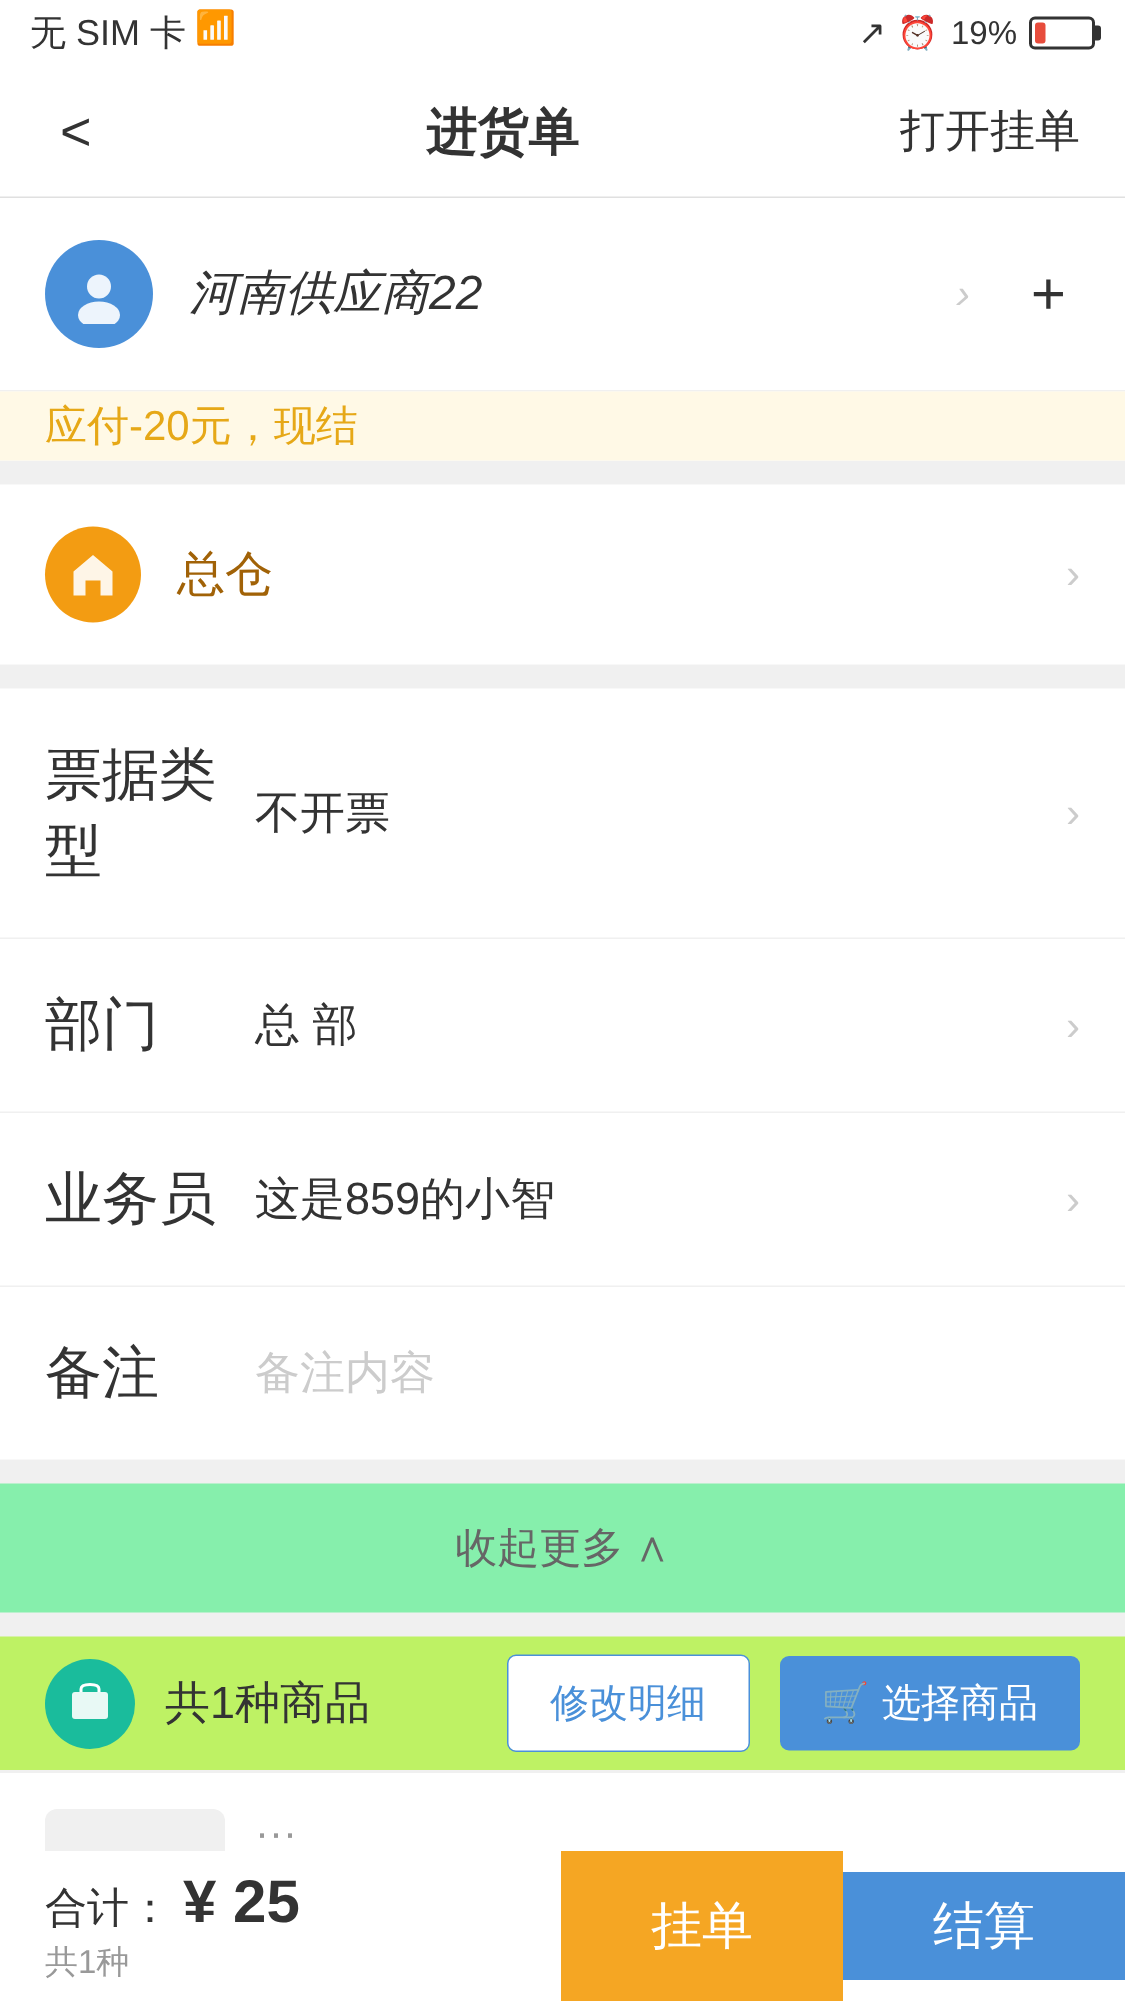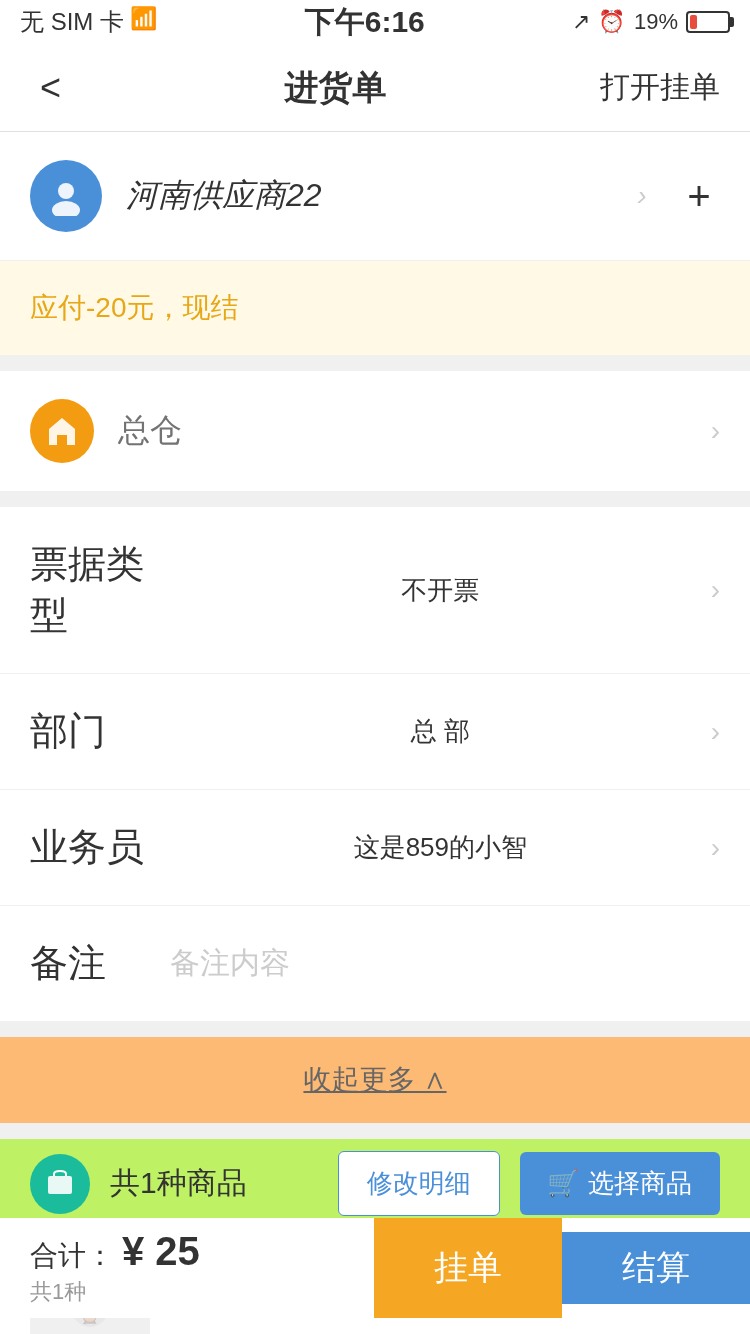--- a/index.html
+++ b/index.html
@@ -116,21 +116,21 @@
     .plus-btn {
       font-size: 40px;
       color: #333;
       cursor: pointer;
       padding: 0 10px;
     }
 
     
     .alert-banner {
       background: #fff9e6;
-      padding: 28px 30px;
+      padding: 4px 30px;
       color: #e6a817;
       font-size: 28px;
     }
 
     
     .warehouse-row {
       display: flex;
       align-items: center;
       padding: 28px 30px;
       background: #fff;
@@ -139,21 +139,21 @@
       width: 64px; height: 64px;
       border-radius: 50%;
       background: #f39c12;
       display: flex; align-items: center; justify-content: center;
       margin-right: 24px;
       flex-shrink: 0;
     }
     .warehouse-name {
       flex: 1;
       font-size: 32px;
-      color: #737373;
+      color: #a16207;
     }
     .row-chevron {
       color: #ccc;
       font-size: 28px;
     }
 
     
     .form-section {
       background: #fff;
       margin-bottom: 16px;
@@ -166,40 +166,38 @@
     }
     .form-row:last-child { border-bottom: none; }
     .form-label {
       font-size: 38px;
       color: #333;
       width: 140px;
       flex-shrink: 0;
     }
     .form-value {
       flex: 1;
-      font-size: 26px;
-      color: #333;
-      text-align: center;
+      font-size: 30px;
+      color: #333;
     }
     .form-placeholder {
       flex: 1;
       font-size: 30px;
       color: #ccc;
     }
 
     
     .collapse-row {
-      background: #fdba74;
+      background: #86efac;
       text-align: center;
       padding: 24px;
       font-size: 28px;
       color: #666;
       cursor: pointer;
       margin-bottom: 16px;
-      text-decoration: underline;
     }
 
     
     .product-header {
       background: #bef264;
       display: flex;
       align-items: center;
       padding: 12px 30px;
       gap: 20px;
     }
@@ -273,21 +271,21 @@
     }
     .more-btn {
       color: #999;
       font-size: 28px;
       cursor: pointer;
     }
 
     
     .bottom-bar {
       position: fixed;
-      bottom: 16px;
+      bottom: 0;
       left: 0;
       width: 750px;
       height: 100px;
       display: flex;
       align-items: center;
       background: #fff;
     }
     .total-section {
       flex: 1;
       padding: 0 30px;
@@ -342,21 +340,20 @@
     .wifi-icon { font-size: 22px; }
   </style>
 </head>
 <body>
 
 <div class="status-bar">
   <div class="status-left">
     <span>无 SIM 卡</span>
     <span class="wifi-icon">📶</span>
   </div>
-  <div class="status-center">下午6:16</div>
   <div class="status-right">
     <span>↗</span>
     <span>⏰</span>
     <span>19%</span>
     <div class="battery">
       <div class="battery-fill"></div>
     </div>
   </div>
 </div>
 

